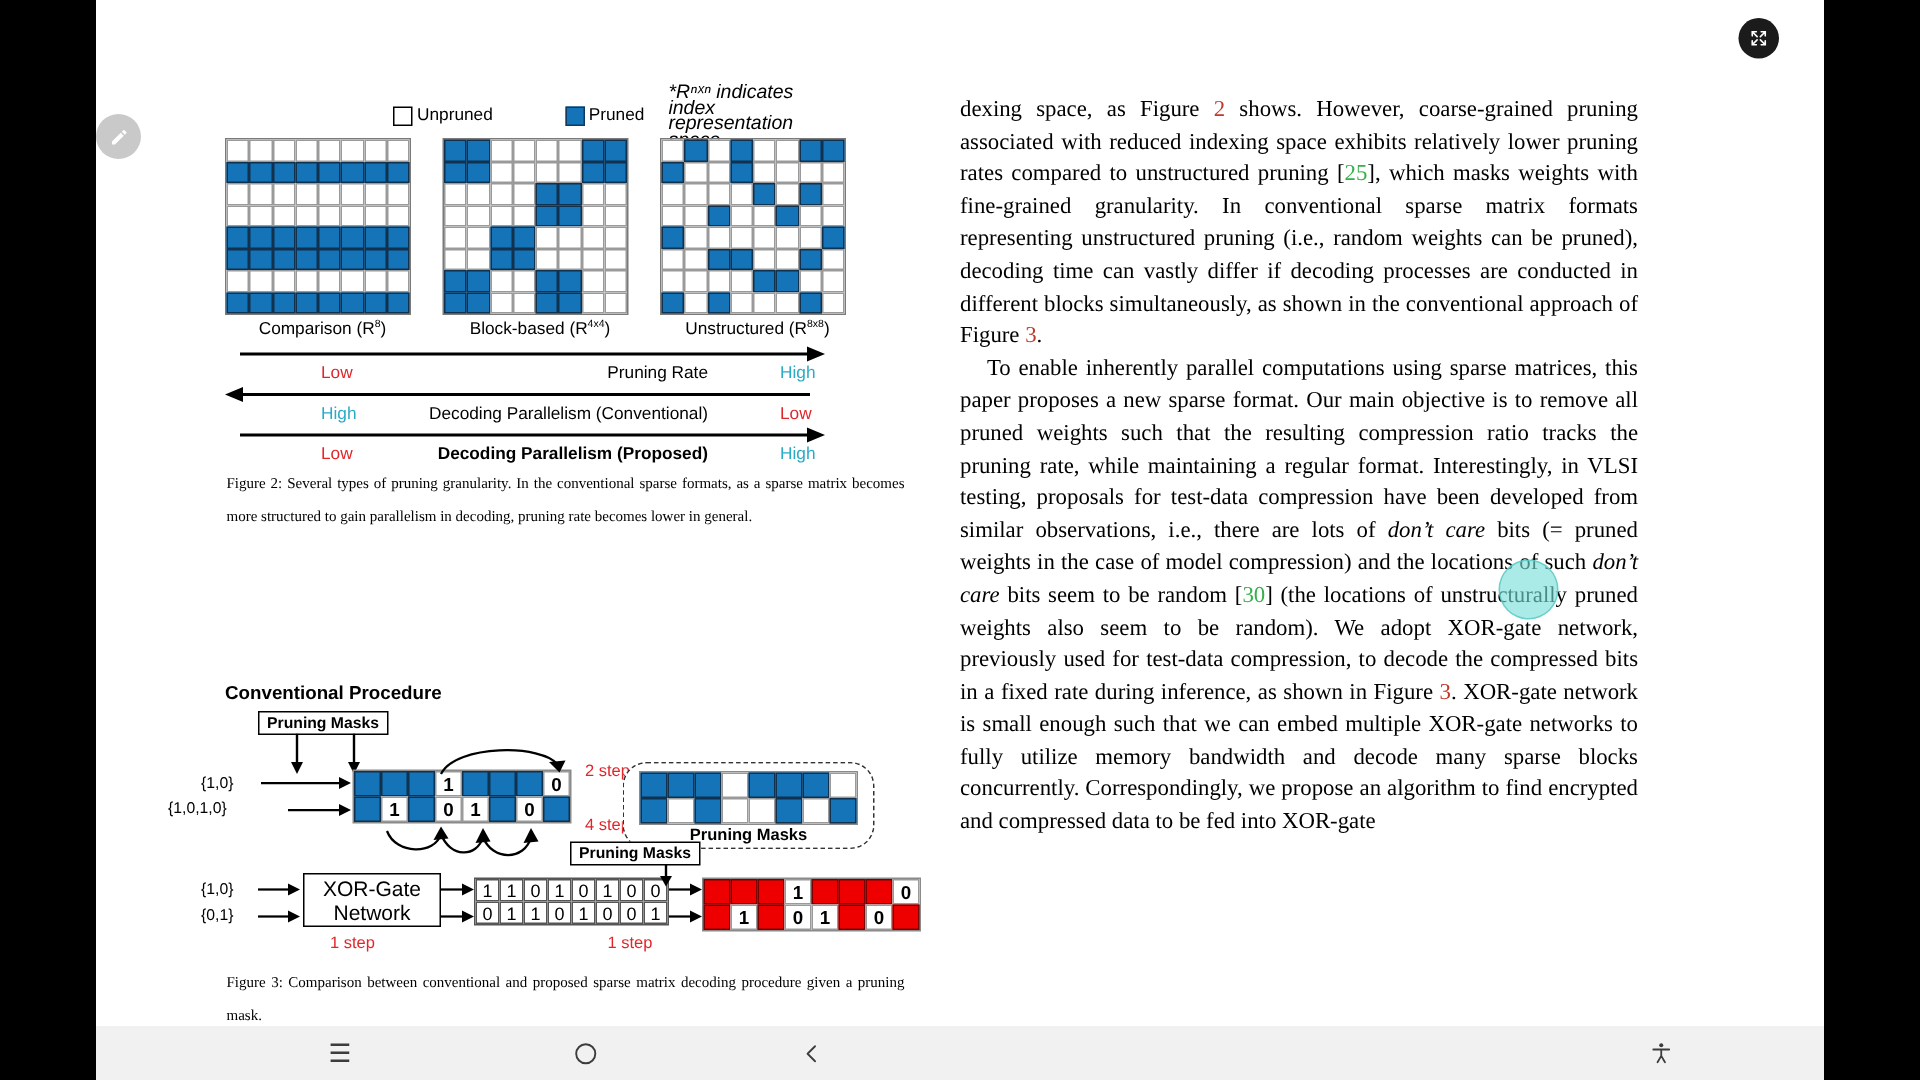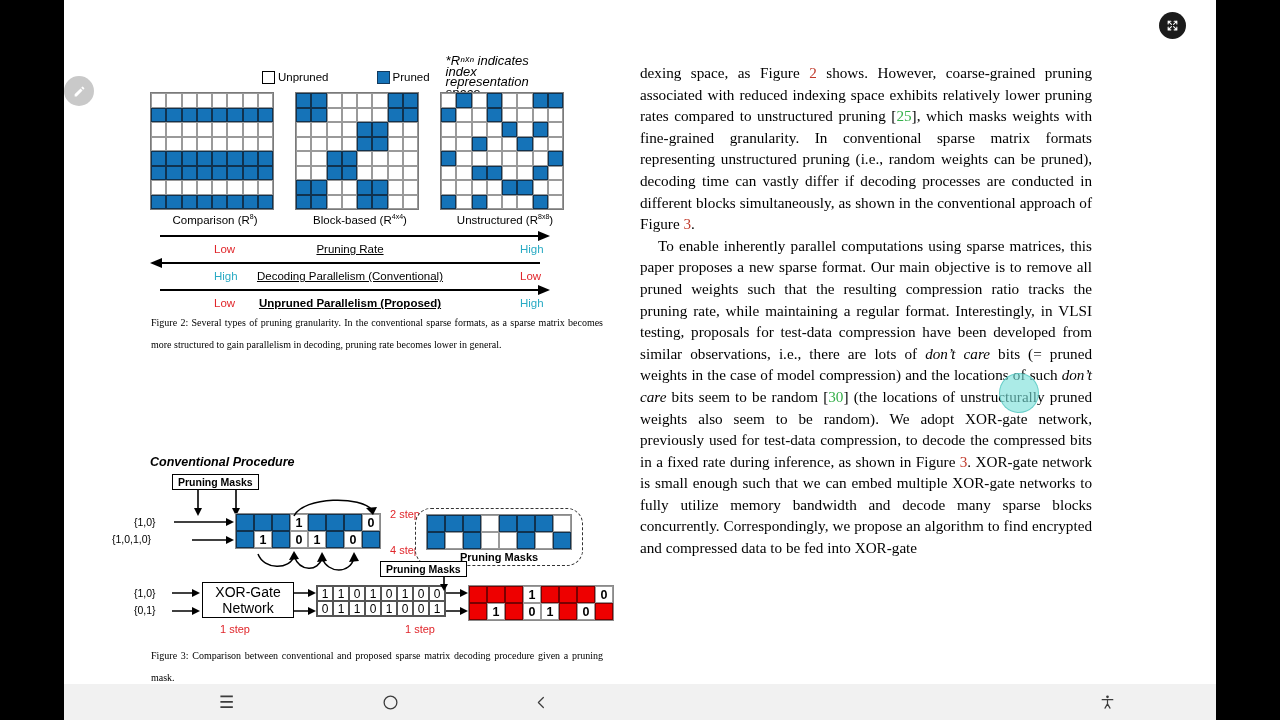--- a/index.html
+++ b/index.html
@@ -117,39 +117,39 @@
   .arrow-line .head.right { right: 0; border-left: 12px solid #000; }
   .arrow-line .head.left  { left: 0;  border-right: 12px solid #000; }
   .axis-labels {
     display: flex; align-items: center;
     font-family: "Liberation Sans", sans-serif;
     font-size: 11.5px; height: 17px;
     padding: 0 16px;
   }
   .axis-labels .lo, .axis-labels .hi { width: 62px; padding-left: 48px; }
   .axis-labels .hi { text-align: right; }
-  .axis-labels .mid { flex: 1; text-align: center; text-decoration: underline; }
+  .axis-labels .mid { flex: 1; text-align: right; }
   .bold { font-weight: bold; }
 
   
   .caption {
     font-family: "Liberation Serif", serif;
     font-size: 10px;
     line-height: 21.5px;
     text-align: justify;
     color: #000;
   }
   #fig2-caption { position: absolute; left: 1px; top: 312px; width: 452px; }
   #fig3-caption { position: absolute; left: 1px; top: 645px; width: 452px; }
 
   
   #fig3 { position: absolute; left: 0px; top: 455px; width: 440px; }
   .proc-title {
     font-family: "Liberation Sans", sans-serif;
-    font-weight: bold; font-style: italic;
+    font-weight: bold; 
     font-size: 12.5px; color: #000;
   }
   .boxlabel {
     font-family: "Liberation Sans", sans-serif;
     font-weight: bold; font-size: 10.5px;
     border: 1.4px solid #000; background: #fff;
     padding: 1px 5px; display: inline-block; color: #000;
   }
   .setlabel {
     font-family: "Liberation Sans", sans-serif;
@@ -496,21 +496,21 @@
               <div class="lo" style="color: rgb(42, 171, 196);">High</div>
               <div class="mid">Decoding Parallelism (Conventional)</div>
               <div class="hi" style="color: rgb(224, 38, 43);">Low</div>
             </div>
             <div class="arrow-line">
               <div class="bar"></div>
               <div class="head right"></div>
             </div>
             <div class="axis-labels">
               <div class="lo" style="color: rgb(224, 38, 43);">Low</div>
-              <div class="mid bold">Unpruned Parallelism  (Proposed)</div>
+              <div class="mid bold">Decoding Parallelism  (Proposed)</div>
               <div class="hi" style="color: rgb(42, 171, 196);">High</div>
             </div>
           </div>
       </div>
 
       <div class="caption" id="fig2-caption">Figure 2: Several types of pruning granularity. In the conventional sparse formats, as a sparse matrix becomes more structured to gain parallelism in decoding, pruning rate becomes lower in general.</div>
 
       <div id="fig3">
 
         <div class="proc-title">Conventional Procedure</div>

